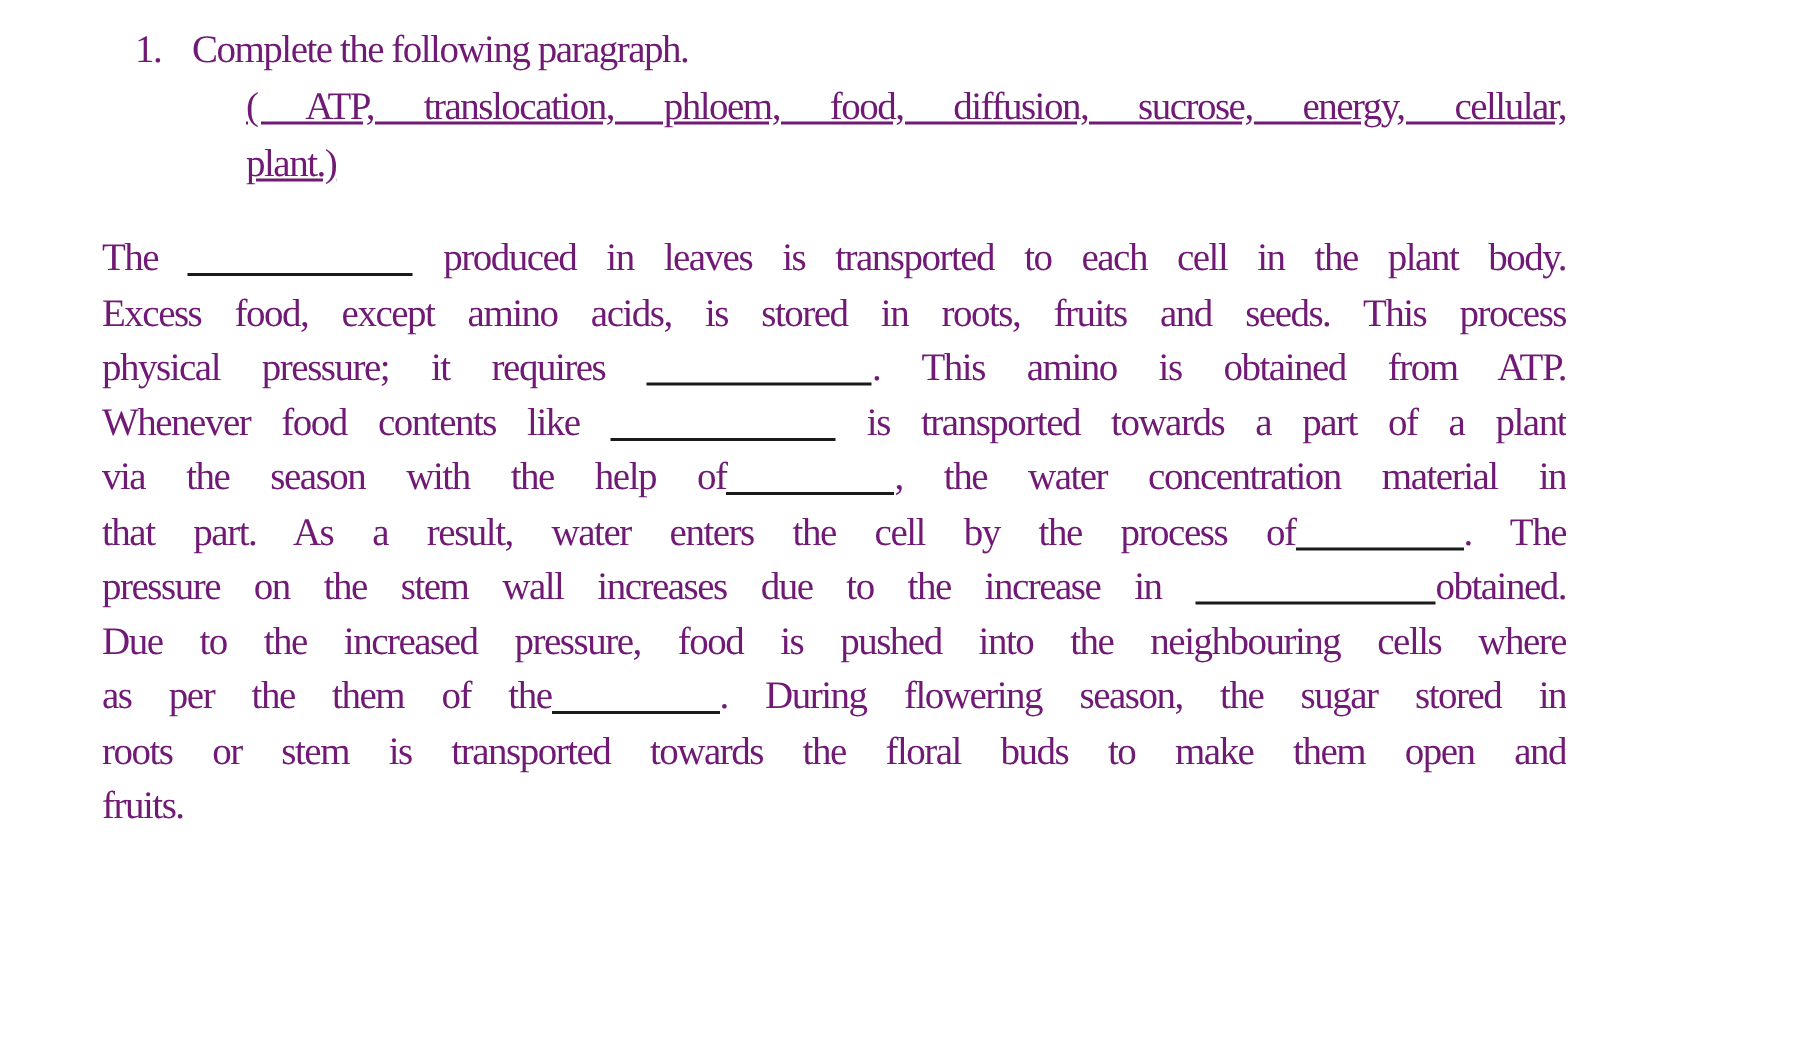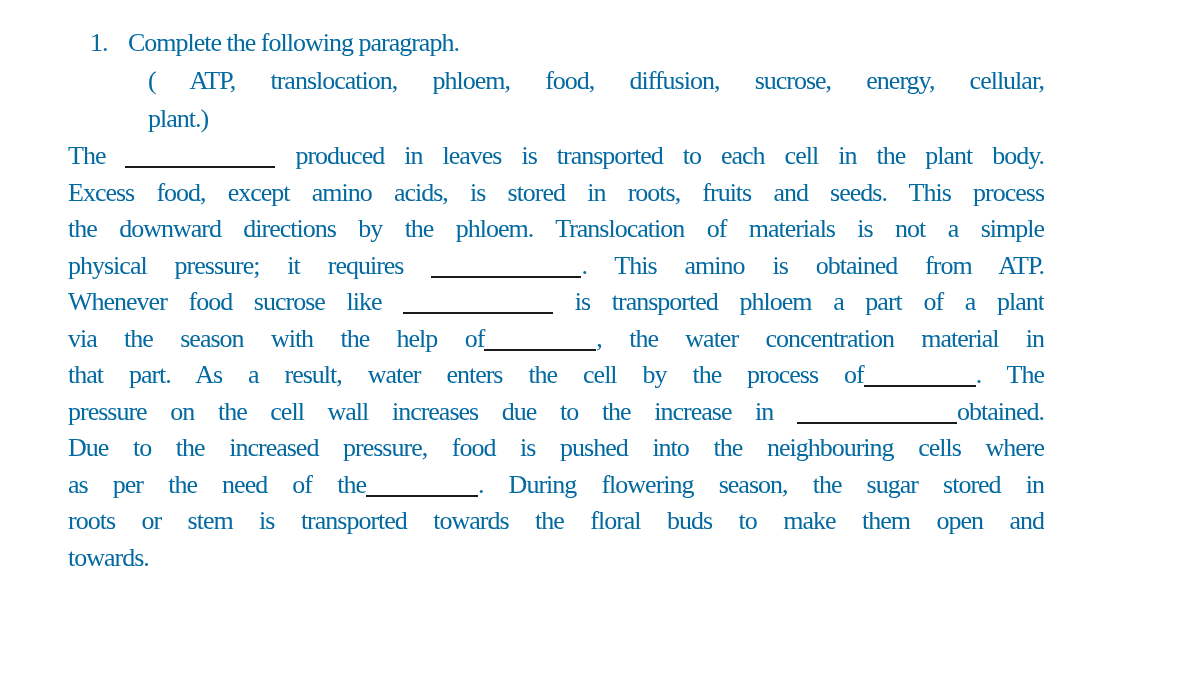--- a/index.html
+++ b/index.html
@@ -5,51 +5,53 @@
   html, body {
     margin: 0;
     padding: 0;
     background: #ffffff;
   }
   .page {
     position: relative;
     width: 1200px;
     height: 698px;
     background: #ffffff;
-    color: #0369a1;
+    color: #701a75;
     font-family: "Liberation Serif", "DejaVu Serif", serif;
     font-size: 26px;
     letter-spacing: -1px;
     overflow: hidden;
     box-sizing: border-box;
-    padding: 24px 156px 0 68px; 
+    padding: 14px 156px 0 68px; 
   }
   
   .heading {
     margin-left: 22px; 
     line-height: 38px;
   }
   .heading-row {
     white-space: nowrap;
   }
   .q-number {
     display: inline-block;
     width: 38px; 
   }
   .hang {
-    margin-left: 58px; 
+    margin-left: 74px; 
+    text-decoration: underline;
   }
   .justify-line {
     text-align: justify;
     text-align-last: justify;
     max-height: 39px;
     overflow: hidden;
   }
   
   .paragraph {
+    margin-top: 26px;
   }
   .p-line {
     line-height: 36.5px;
     max-height: 37px;
     overflow: hidden;
   }
   .p-line.just {
     text-align: justify;
     text-align-last: justify;
   }
@@ -69,25 +71,24 @@
     <div class="heading-row">
       <span class="q-number">1.</span><span>Complete the following paragraph.</span>
     </div>
     <div class="hang justify-line">( ATP, translocation, phloem, food, diffusion, sucrose, energy, cellular,</div>
     <div class="hang">plant.)</div>
   </div>
 
   <div class="paragraph" id="paragraph">
       <div class="p-line just"><span>The </span><span class="blank" style="width: 150px;"></span><span> produced in leaves is transported to each cell in the plant body.</span></div>
       <div class="p-line just"><span>Excess food, except amino acids, is stored in roots, fruits and seeds. This process</span></div>
-      <div class="p-line just"><span>the downward directions by the phloem. Translocation of materials is not a simple</span></div>
       <div class="p-line just"><span>physical pressure; it requires </span><span class="blank" style="width: 150px;"></span><span>. This amino is obtained from ATP.</span></div>
-      <div class="p-line just"><span>Whenever food sucrose like </span><span class="blank" style="width: 150px;"></span><span> is transported phloem a part of a plant</span></div>
+      <div class="p-line just"><span>Whenever food contents like </span><span class="blank" style="width: 150px;"></span><span> is transported towards a part of a plant</span></div>
       <div class="p-line just"><span>via the season with the help of</span><span class="blank" style="width: 112px;"></span><span>, the water concentration material in</span></div>
       <div class="p-line just"><span>that part. As a result, water enters the cell by the process of</span><span class="blank" style="width: 112px;"></span><span>. The</span></div>
-      <div class="p-line just"><span>pressure on the cell wall increases due to the increase in </span><span class="blank" style="width: 160px;"></span><span>obtained.</span></div>
+      <div class="p-line just"><span>pressure on the stem wall increases due to the increase in </span><span class="blank" style="width: 160px;"></span><span>obtained.</span></div>
       <div class="p-line just"><span>Due to the increased pressure, food is pushed into the neighbouring cells where</span></div>
-      <div class="p-line just"><span>as per the need of the</span><span class="blank" style="width: 112px;"></span><span>. During flowering season, the sugar stored in</span></div>
+      <div class="p-line just"><span>as per the them of the</span><span class="blank" style="width: 112px;"></span><span>. During flowering season, the sugar stored in</span></div>
       <div class="p-line just"><span>roots or stem is transported towards the floral buds to make them open and</span></div>
-      <div class="p-line"><span>towards.</span></div>
+      <div class="p-line"><span>fruits.</span></div>
     </div>
 
 </div>
 
 </body></html>

